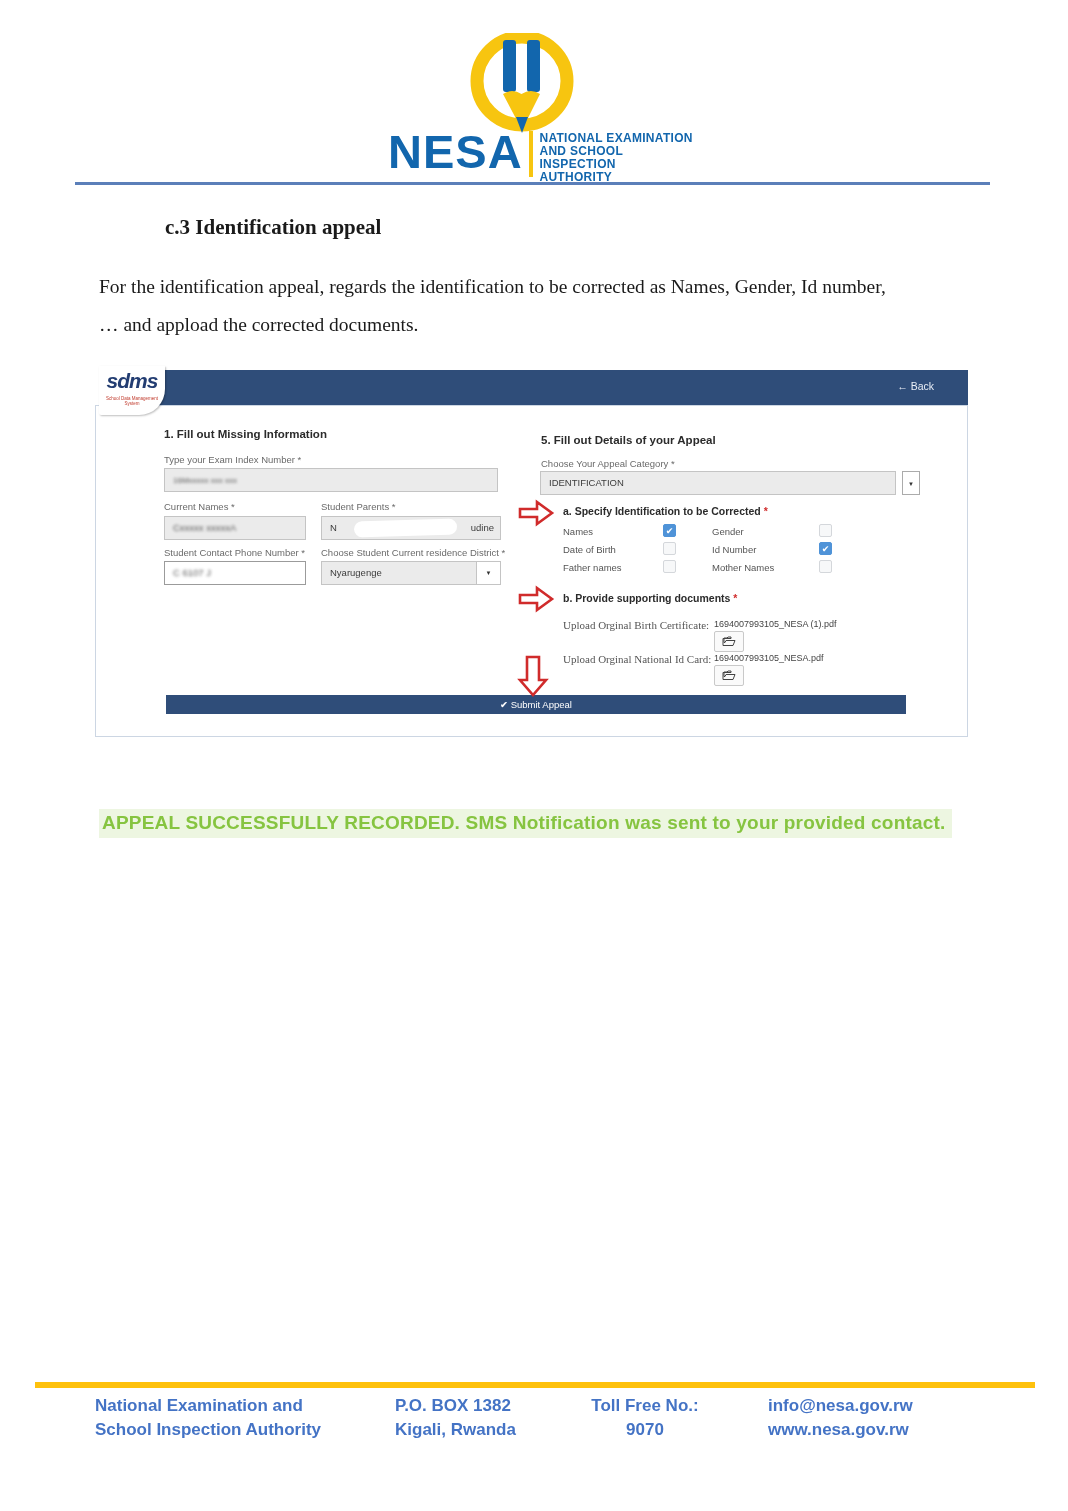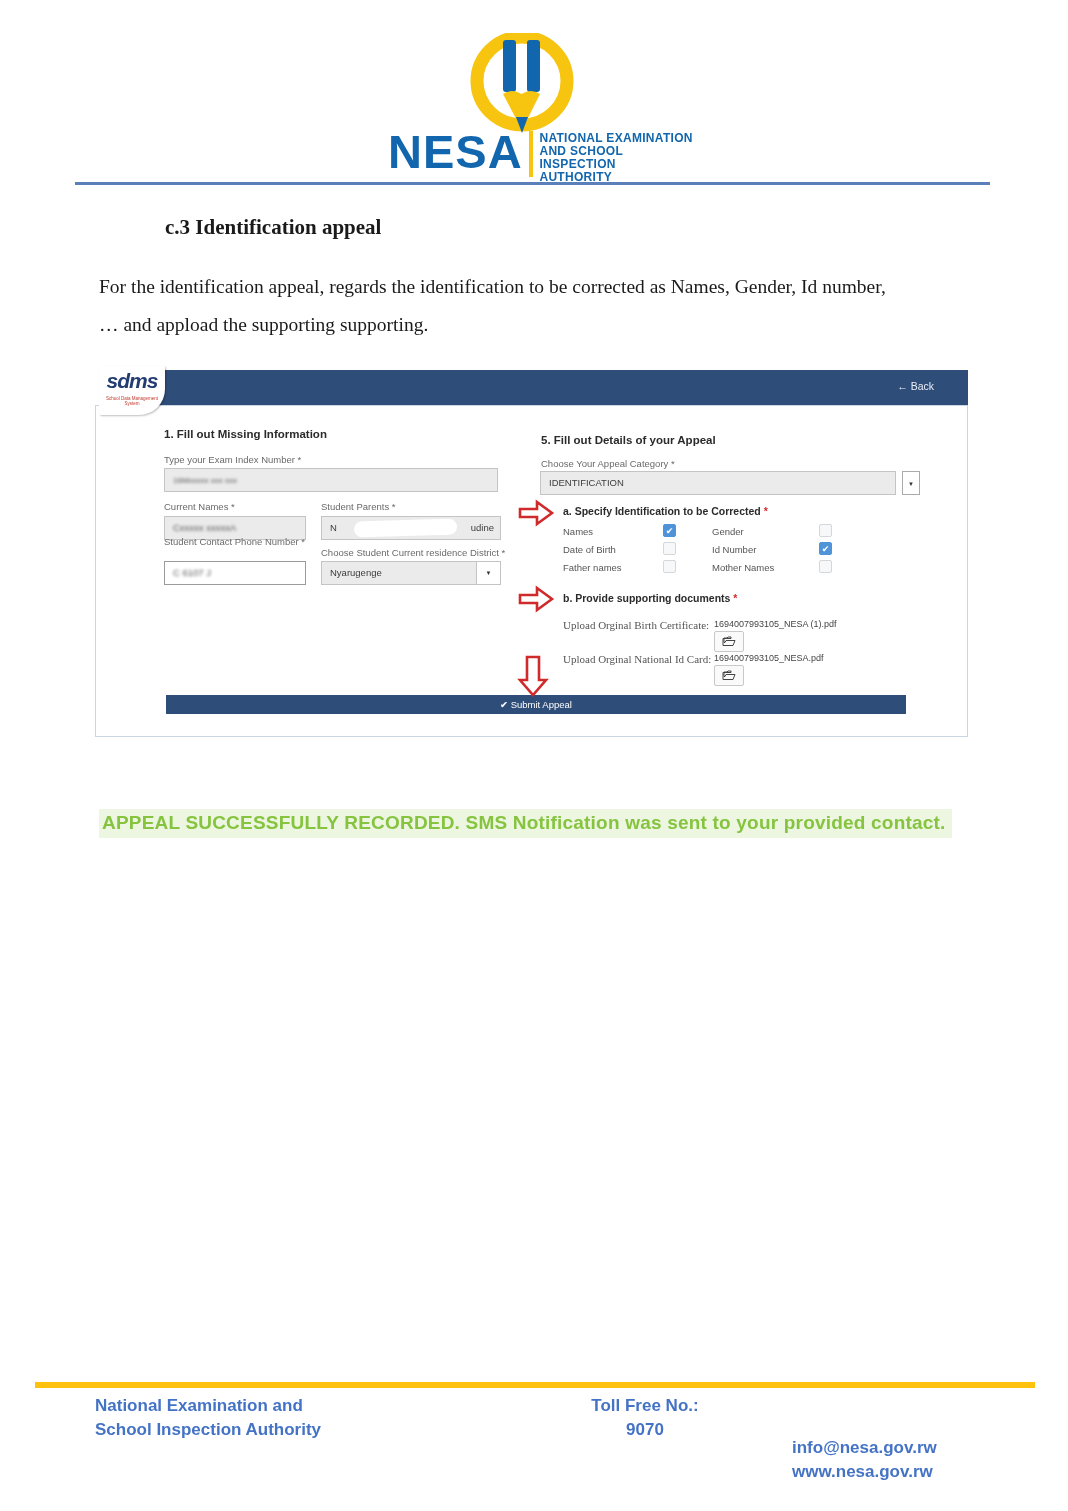--- a/index.html
+++ b/index.html
@@ -83,21 +83,21 @@
         <div>AND SCHOOL INSPECTION</div>
         <div>AUTHORITY</div>
       </div>
     </div>
   </div>
 
   <div class="top-divider"></div>
 
   <div class="doc-heading">c.3 Identification appeal</div>
   <div class="doc-para1">For the identification appeal, regards the identification to be corrected as Names, Gender, Id number,</div>
-  <div class="doc-para2">…  and appload the supporting supporting.</div>
+  <div class="doc-para2">…  and appload the corrected documents.</div>
 
   <div class="shot">
     <div class="app-bar">
       <div class="back-btn">← Back</div>
     </div>
     <div class="sdms-box">
       <div class="sdms-word">sdms</div>
       <div class="sdms-sub">School Data Management System</div>
     </div>
 
@@ -115,21 +115,21 @@
         <span class="redacted">Cxxxxx xxxxxA</span>
       </div>
 
       <div class="fld-label" style="left:225px; top:95px;">Student Parents *</div>
       <div class="fld" style="left:225px; top:110px; width:180px;">
         <span>N</span>
         <span class="blob"></span>
         <span style="position:absolute; right:6px;">udine</span>
       </div>
 
-      <div class="fld-label" style="left:68px; top:130px;">Student Contact Phone Number *</div>
+      <div class="fld-label" style="left:68px; top:141px;">Student Contact Phone Number *</div>
       <div class="fld white" style="left:68px; top:155px; width:142px;">
         <span class="redacted">C   6107  J</span>
       </div>
 
       <div class="fld-label" style="left:225px; top:141px;">Choose Student Current residence District *</div>
       <div class="fld" style="left:225px; top:155px; width:180px;">
         <span>Nyarugenge</span>
         <span class="dd-arrow-seg">▼</span>
       </div>
 
@@ -196,22 +196,26 @@
     </div>
   </div>
 
   <div class="success">APPEAL SUCCESSFULLY RECORDED. SMS Notification was sent to your provided contact.</div>
 
   <div class="footer-bar"></div>
   <div class="foot-col" style="left:95px; width:260px;">
     <div>National Examination and</div>
     <div>School Inspection Authority</div>
   </div>
+  <div class="foot-col" style="left:395px; width:170px;">
+    <div>P.O. BOX 1382</div>
+    <div>Kigali, Rwanda</div>
+  </div>
   <div class="foot-col center" style="left:570px; width:150px;">
     <div>Toll Free No.:</div>
     <div>9070</div>
   </div>
-  <div class="foot-col" style="left:792px; width:210px;margin-top:42px;">
+  <div class="foot-col" style="left:768px; width:210px;">
     <div>info@nesa.gov.rw</div>
     <div>www.nesa.gov.rw</div>
   </div>
 
 </div>
 
 </body></html>

